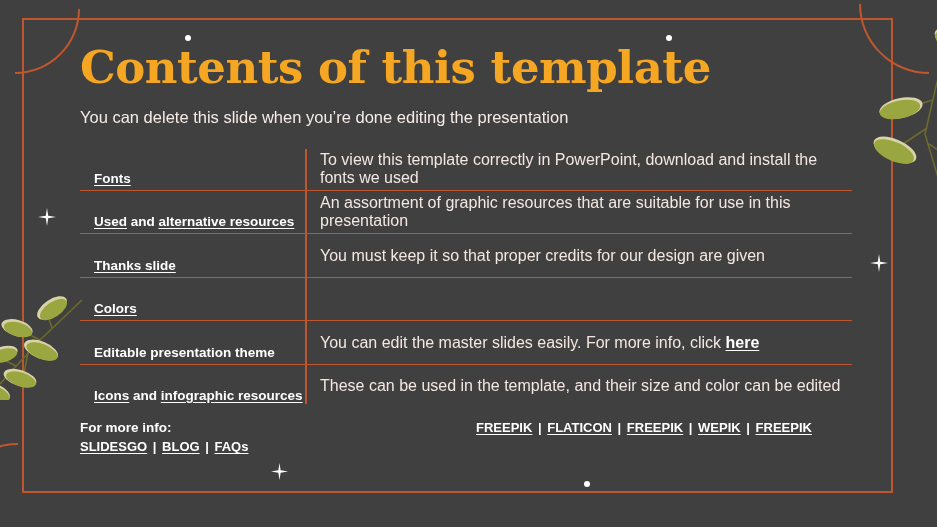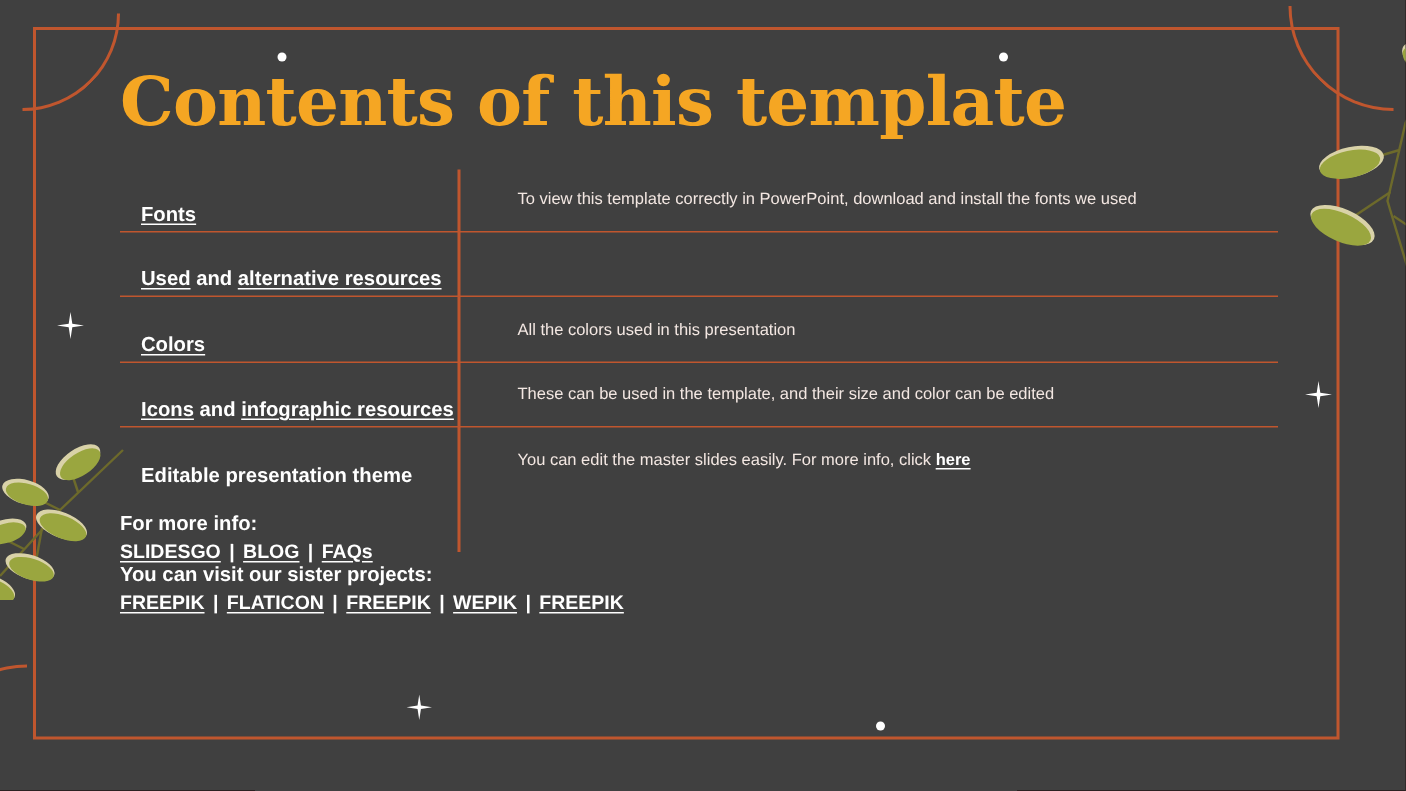--- a/index.html
+++ b/index.html
@@ -127,34 +127,32 @@
     padding-left:14px;
     font-size:13.5px;
     font-weight:700;
     color:#ffffff;
     margin-top:19px;
   }
   .cell-right{
     flex:1;
     box-sizing:border-box;
     padding-left:15px;
-    font-size:11px;
+    font-size:16px;
     color:#f3e7e2;
     font-weight:400;
-    margin-left:25px;
   }
   .u{text-decoration:underline;text-underline-offset:2px;}
   .plain{font-weight:700;text-decoration:none;}
   .inline-link{font-weight:700;text-decoration:underline;color:#ffffff;text-underline-offset:2px;}
 
   
   .footer{
     margin-top:13px;
     display:flex;
-    flex-direction:column;
   }
   .foot-col-1{width:396px;}
   .foot-col-2{flex:1;}
   .foot-head{
     font-size:13.5px;
     font-weight:700;
     color:#ffffff;
     margin-bottom:4px;
   }
   .foot-links{
@@ -248,51 +246,55 @@
       <ellipse cx="99" cy="101.5" rx="16.5" ry="8" fill="#9aa63f" transform="rotate(58 99 101.5)"></ellipse>
 
       <ellipse cx="98" cy="150" rx="18" ry="9" fill="#d9d2a8" transform="rotate(36 98 150)"></ellipse>
       <ellipse cx="97" cy="151.5" rx="16.5" ry="8" fill="#9aa63f" transform="rotate(36 97 151.5)"></ellipse>
     </g>
   </svg>
 
   <div class="content">
 
     <h1 class="title">Contents of this template</h1>
+    <p class="subtitle">You can delete this slide when you’re done editing the presentation</p>
 
     <div class="table">
       <div class="vsep"></div>
       <div id="rows-host">
           <div class="row">
             <div class="cell-left"><span class="u">Fonts</span></div>
             <div class="cell-right"><span>To view this template correctly in PowerPoint, download and install the fonts we used</span></div>
           </div>
           <div class="row">
             <div class="cell-left"><span class="u">Used</span><span class="plain"> and </span><span class="u">alternative resources</span></div>
+            <div class="cell-right"><span>An assortment of graphic resources that are suitable for use in this presentation</span></div>
+          </div>
+          <div class="row">
+            <div class="cell-left"><span class="u">Thanks slide</span></div>
+            <div class="cell-right"><span>You must keep it so that proper credits for our design are given</span></div>
           </div>
           <div class="row">
             <div class="cell-left"><span class="u">Colors</span></div>
-            <div class="cell-right"><span>All the colors used in this presentation</span></div>
+          </div>
+          <div class="row">
+            <div class="cell-left"><span class="plain">Editable presentation theme</span></div>
+            <div class="cell-right"><span>You can edit the master slides easily. For more info, click </span><span class="inline-link">here</span></div>
           </div>
           <div class="row">
             <div class="cell-left"><span class="u">Icons</span><span class="plain"> and </span><span class="u">infographic resources</span></div>
             <div class="cell-right"><span>These can be used in the template, and their size and color can be edited</span></div>
-          </div>
-          <div class="row">
-            <div class="cell-left"><span class="plain">Editable presentation theme</span></div>
-            <div class="cell-right"><span>You can edit the master slides easily. For more info, click </span><span class="inline-link">here</span></div>
           </div>
         </div>
     </div>
 
     <div class="footer">
       <div class="foot-col-1">
         <div class="foot-head">For more info:</div>
         <div class="foot-links" id="footer-left-links"><a href="#">SLIDESGO</a><span class="sep-pipe"> | </span><a href="#">BLOG</a><span class="sep-pipe"> | </span><a href="#">FAQs</a></div>
       </div>
       <div class="foot-col-2">
-        <div class="foot-head">You can visit our sister projects:</div>
         <div class="foot-links" id="footer-right-links"><a href="#">FREEPIK</a><span class="sep-pipe"> | </span><a href="#">FLATICON</a><span class="sep-pipe"> | </span><a href="#">FREEPIK</a><span class="sep-pipe"> | </span><a href="#">WEPIK</a><span class="sep-pipe"> | </span><a href="#">FREEPIK</a></div>
       </div>
     </div>
 
   </div>
 </div>
 
 </body></html>

